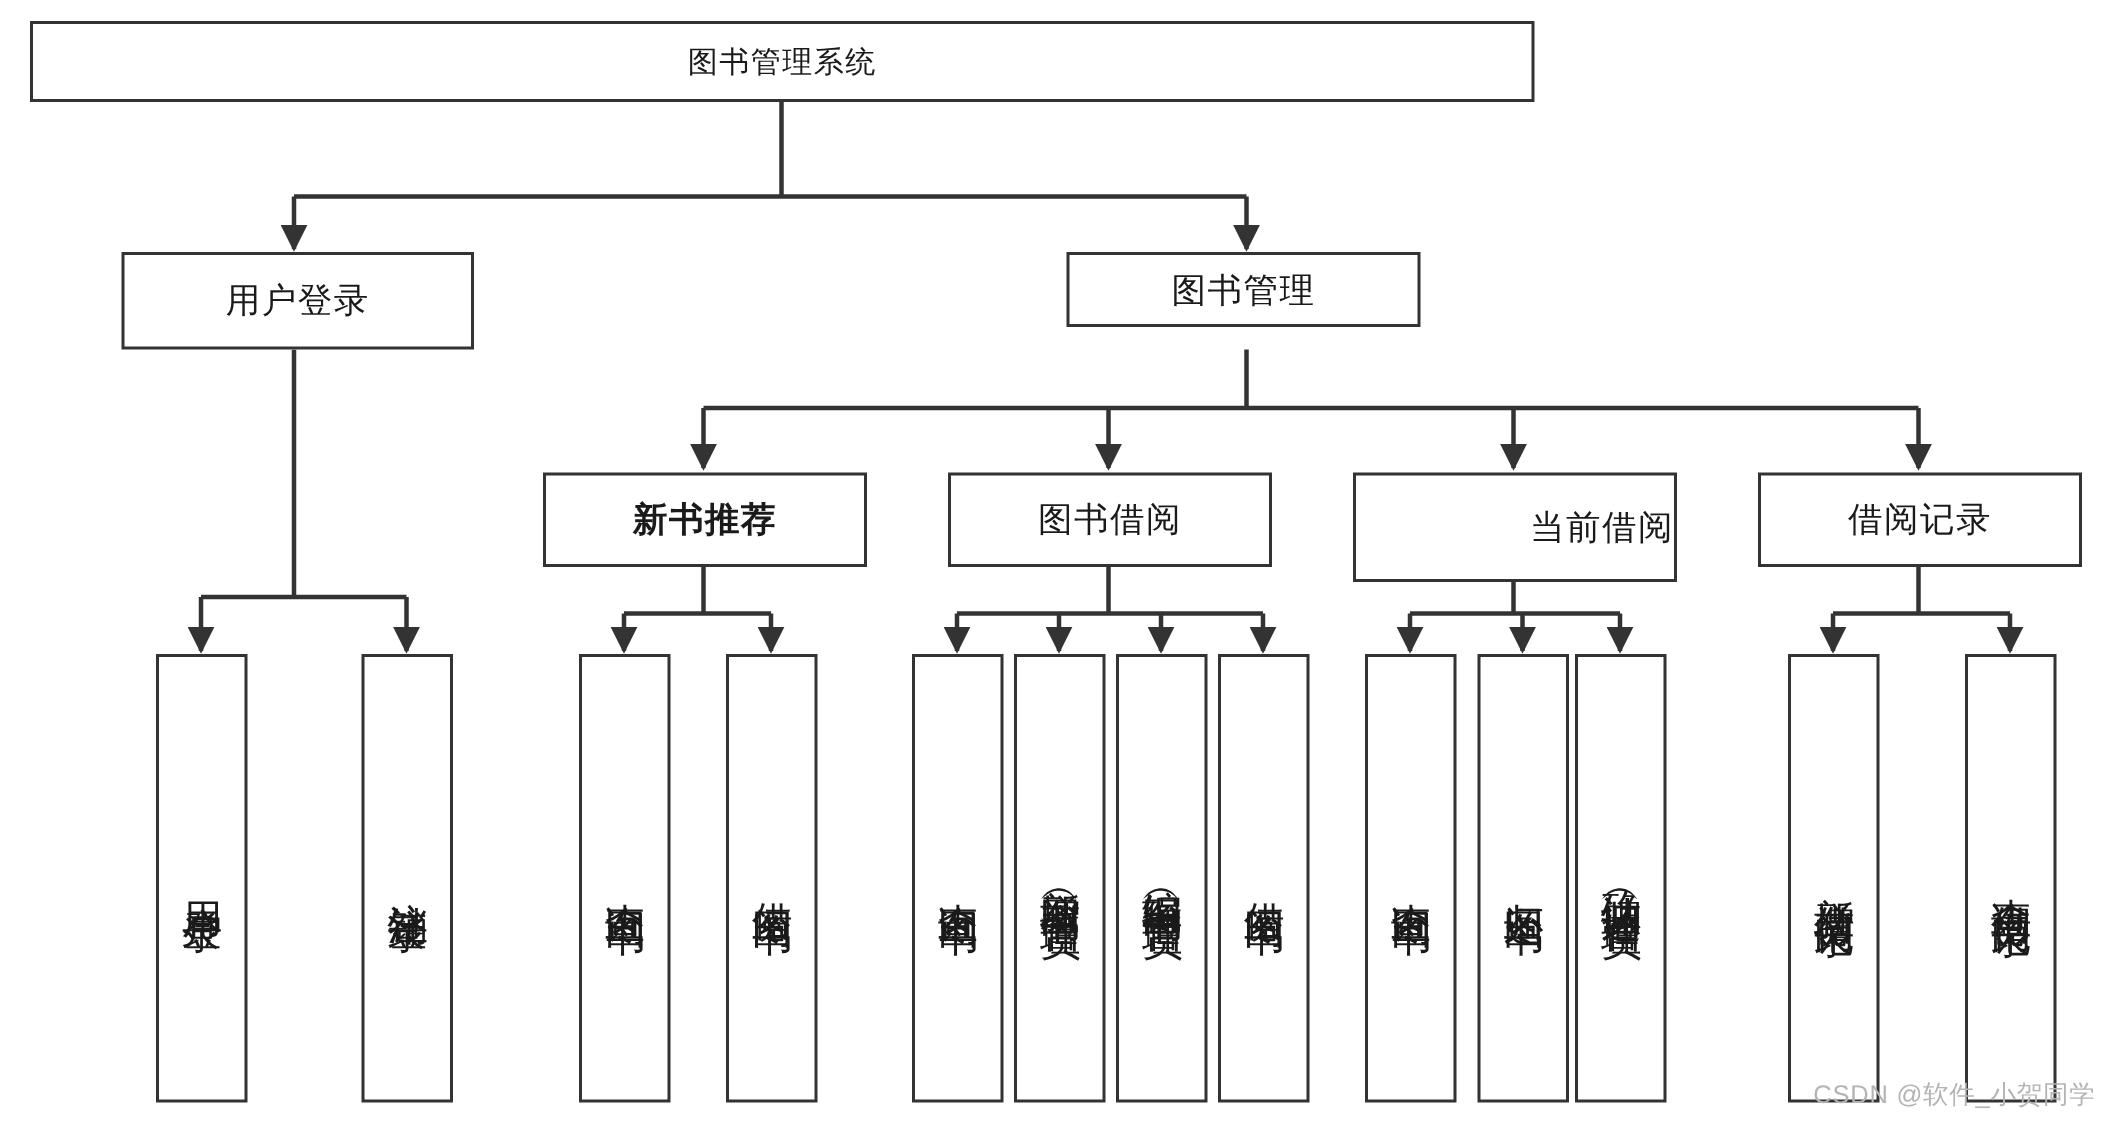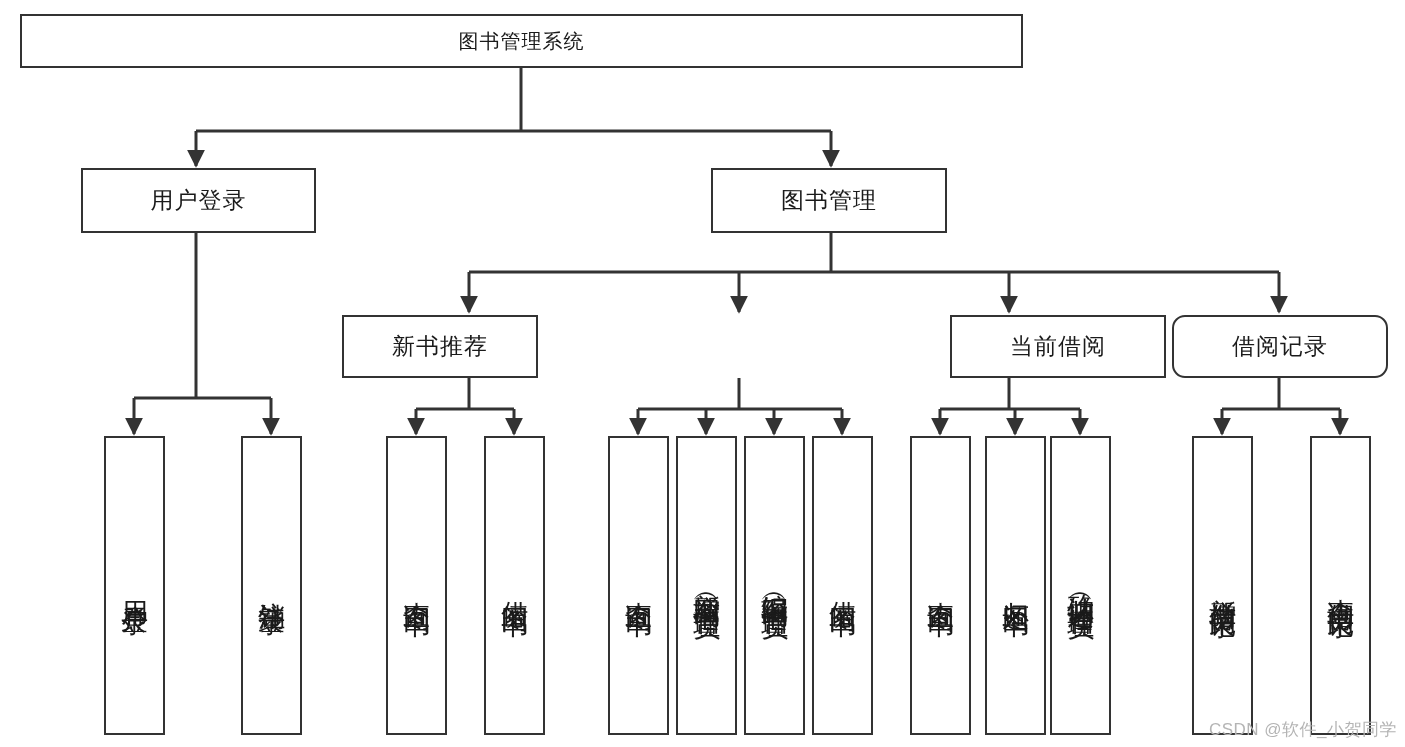--- a/index.html
+++ b/index.html
@@ -125,31 +125,34 @@
     </g>
   </svg>
 
   <div class="node horiz root" style="left:20px; top:14px; width:1003px; height:54px;">
     <span class="htext">图书管理系统</span>
   </div>
 
   <div class="node horiz" style="left:81px; top:168px; width:235px; height:65px;">
     <span class="htext">用户登录</span>
   </div>
-  <div class="node horiz" style="left:711px; top:168px; width:236px; height:65px;">
+  <div class="node horiz" style="left:711px; top:168px; width:236px; height:50px;">
     <span class="htext">图书管理</span>
   </div>
 
-  <div class="node horiz" style="left:342px; top:315px; width:196px; height:63px;">
+  <div class="node horiz" style="left:362px; top:315px; width:216px; height:63px;font-weight:bold;">
     <span class="htext">新书推荐</span>
   </div>
-  <div class="node horiz" style="left:950px; top:315px; width:216px; height:63px;">
+  <div class="node horiz" style="left:632px; top:315px; width:216px; height:63px;">
+    <span class="htext">图书借阅</span>
+  </div>
+  <div class="node horiz" style="left:902px; top:315px; width:216px; height:73px;justify-content:flex-end;">
     <span class="htext">当前借阅</span>
   </div>
-  <div class="node horiz" style="left:1172px; top:315px; width:216px; height:63px;border-radius:13px;">
+  <div class="node horiz" style="left:1172px; top:315px; width:216px; height:63px;">
     <span class="htext">借阅记录</span>
   </div>
 
   <div class="node leaf" style="left:104px; top:436px; width:61px; height:299px;">
     <span class="vtext">用户登录</span>
   </div>
   <div class="node leaf" style="left:241px; top:436px; width:61px; height:299px;">
     <span class="vtext">注销登录</span>
   </div>
 

